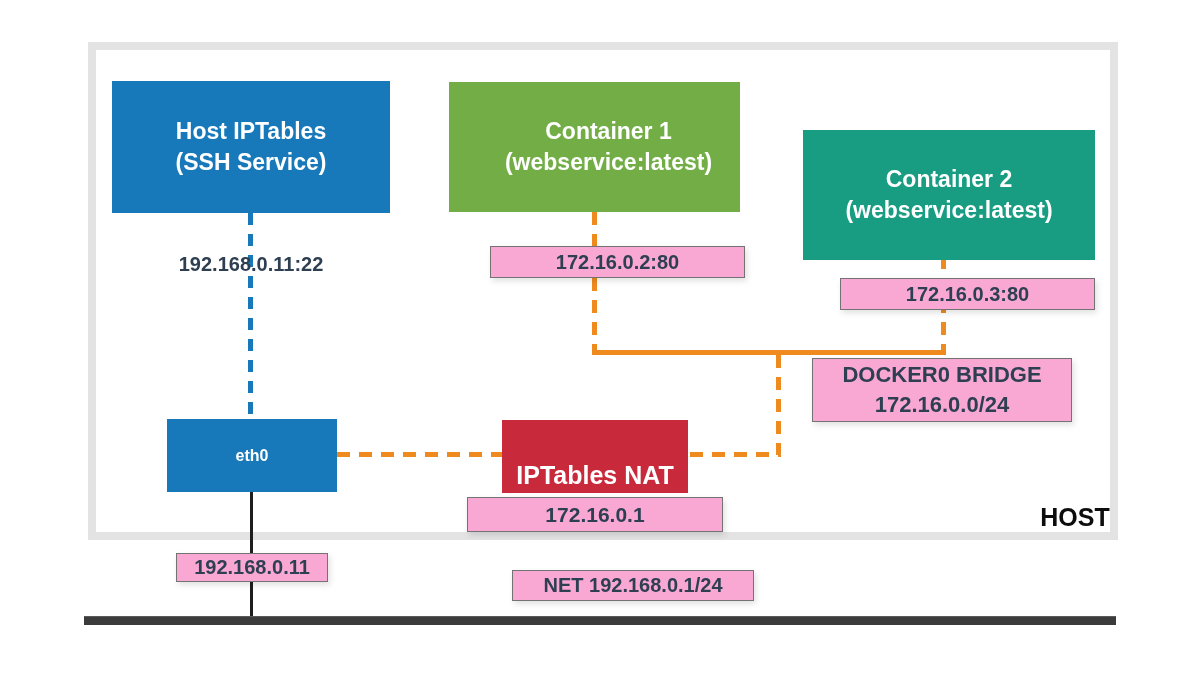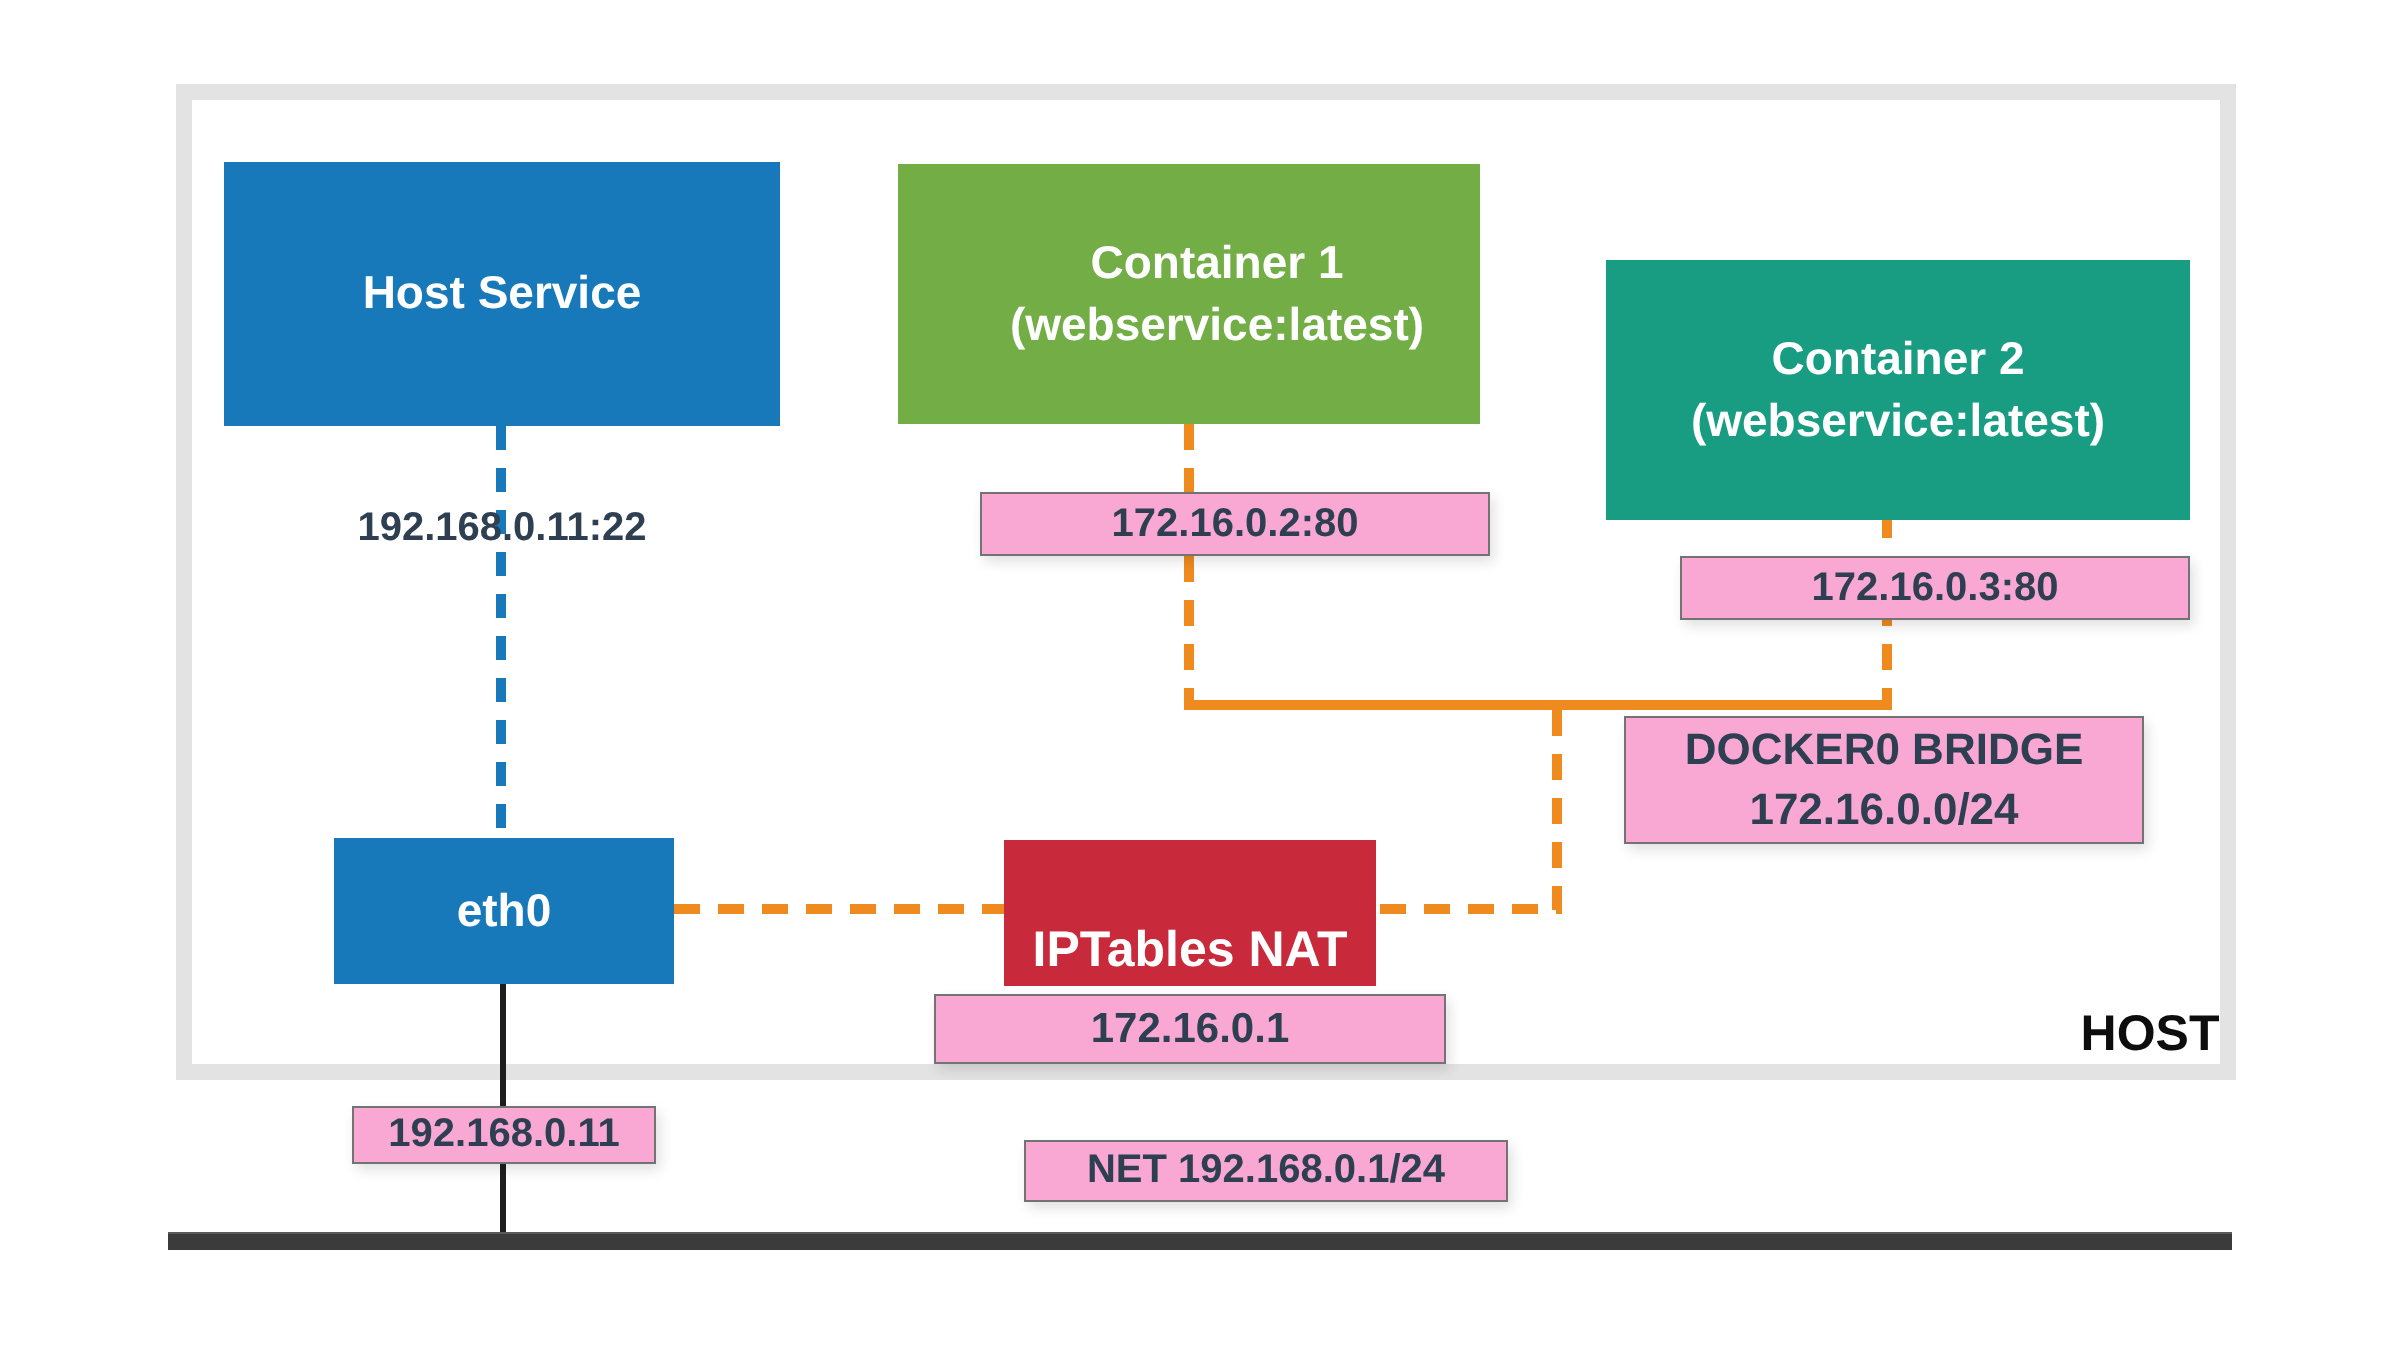--- a/index.html
+++ b/index.html
@@ -54,21 +54,21 @@
   }
   .node-container2 {
     left: 803px; top: 82px; width: 292px; height: 130px;
     background: var(--teal, #189C82);
     font-size: 23px;
     margin-top: 48px;
   }
   .node-eth0 {
     left: 167px; top: 419px; width: 170px; height: 73px;
     background: var(--blue, #1779BA);
-    font-size: 23px;
+    font-size: 16px;
   }
   .node-nat {
     left: 502px; top: 420px; width: 186px; height: 73px;
     background: var(--red, #C92A3B);
     font-size: 25px;
     justify-content: flex-end;
   }
 
   
   .line { z-index: 2; }
@@ -151,21 +151,22 @@
   <div class="abs line dash-v-orange link-c2-bridge"></div>
   <div class="abs line solid-orange bridge-line"></div>
   <div class="abs line dash-v-orange link-bridge-down"></div>
   <div class="abs line dash-h-orange link-nat-bridge"></div>
   <div class="abs line dash-h-orange link-eth0-nat"></div>
   <div class="abs line solid-black link-eth0-net"></div>
 
   <div class="abs network-bar"></div>
 
   <div class="abs node node-host-process">
-    <span class="t1">Host Service</span>
+    <span class="t1">Host IPTables</span>
+    <span class="t2">(SSH Service)</span>
   </div>
   <div class="abs node node-container1">
     <span class="t1">Container 1</span>
     <span class="t2">(webservice:latest)</span>
   </div>
   <div class="abs node node-container2">
     <span class="t1">Container 2</span>
     <span class="t2">(webservice:latest)</span>
   </div>
   <div class="abs node node-eth0">

